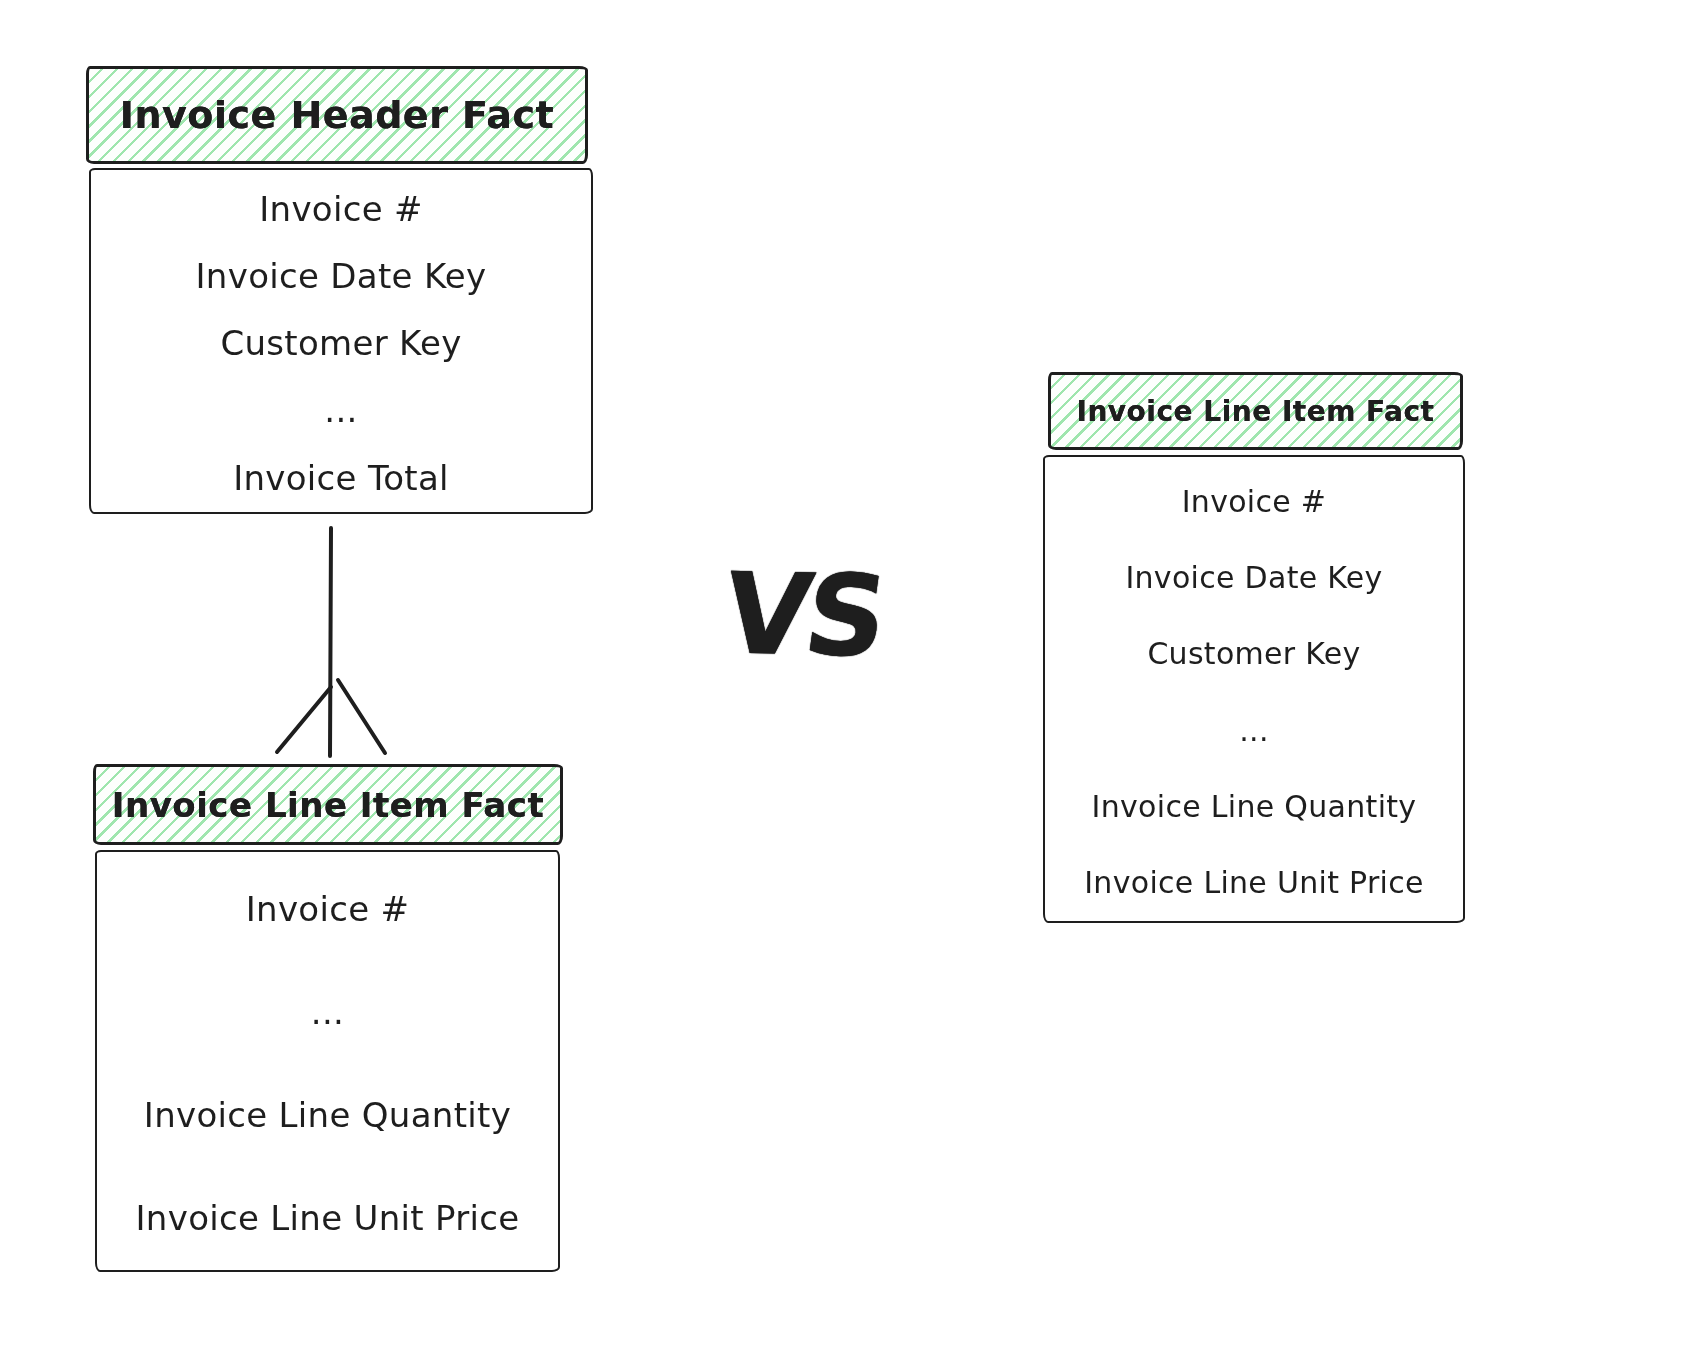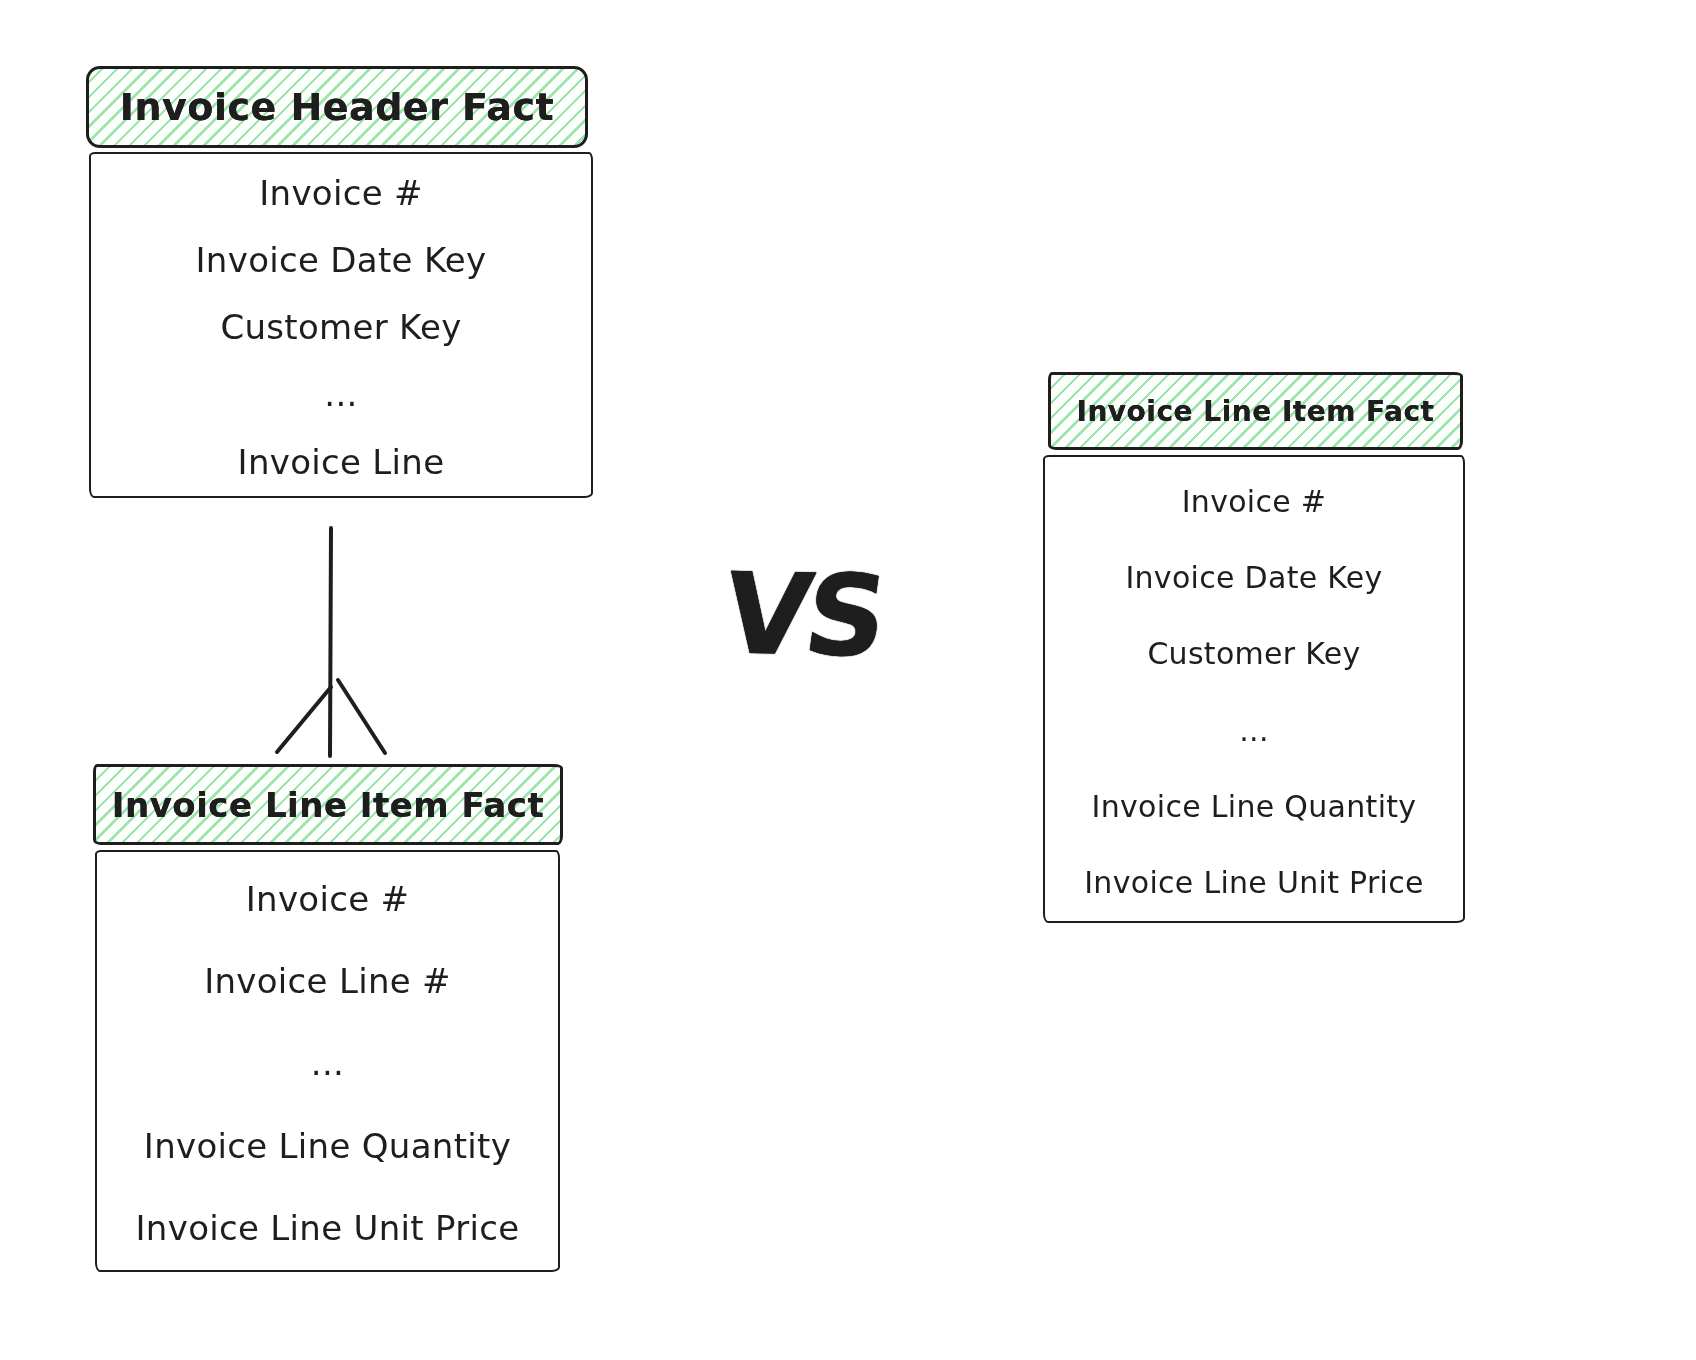--- a/index.html
+++ b/index.html
@@ -51,21 +51,21 @@
     align-items: center;
     padding: 6px 0 0 0;
   }
   .field-row {
     white-space: nowrap;
     line-height: 1.1;
     letter-spacing: 0.3px;
   }
   
   #table-1 { left: 86px; top: 66px; }
-  #table-1 .table-titlebar { width: 502px; height: 82px; border-radius: 14px; }
+  #table-1 .table-titlebar { width: 502px; height: 98px; }
   #table-1 .table-title { font-size: 38px; }
   #table-1 .table-body { width: 504px; height: 346px; margin: 4px 0 0 3px; font-size: 34px; }
 
   #table-2 { left: 93px; top: 764px; }
   #table-2 .table-titlebar { width: 470px; height: 81px; }
   #table-2 .table-title { font-size: 34px; }
   #table-2 .table-body { width: 465px; height: 422px; margin: 5px 0 0 2px; font-size: 34px; }
 
   #table-3 { left: 1048px; top: 372px; }
   #table-3 .table-titlebar { width: 415px; height: 78px; }
@@ -112,21 +112,21 @@
     <div class="table-body">
 
         <div class="field-row">Invoice #</div>
 
         <div class="field-row">Invoice Date Key</div>
 
         <div class="field-row">Customer Key</div>
 
         <div class="field-row">...</div>
 
-        <div class="field-row">Invoice Line</div>
+        <div class="field-row">Invoice Total</div>
       </div>
   </section>
 
   <svg class="connector-svg" viewBox="0 0 1696 1360" xmlns="http://www.w3.org/2000/svg" aria-hidden="true">
     <path d="M331 528 L330 756"></path>
     <g>
       <path d="M331 687 L277 752"></path>
       <path d="M338 680 L385 753"></path>
     </g>
   </svg>
@@ -134,21 +134,20 @@
   <div class="vs-label">VS</div>
 
   <section class="er-table" id="table-2">
     <div class="table-titlebar">
       <span class="table-title">Invoice Line Item Fact</span>
     </div>
     <div class="table-body">
 
         <div class="field-row">Invoice #</div>
 
-        <div class="field-row">Invoice Line #</div>
 
         <div class="field-row">...</div>
 
         <div class="field-row">Invoice Line Quantity</div>
 
         <div class="field-row">Invoice Line Unit Price</div>
       </div>
   </section>
 
   <section class="er-table" id="table-3">

